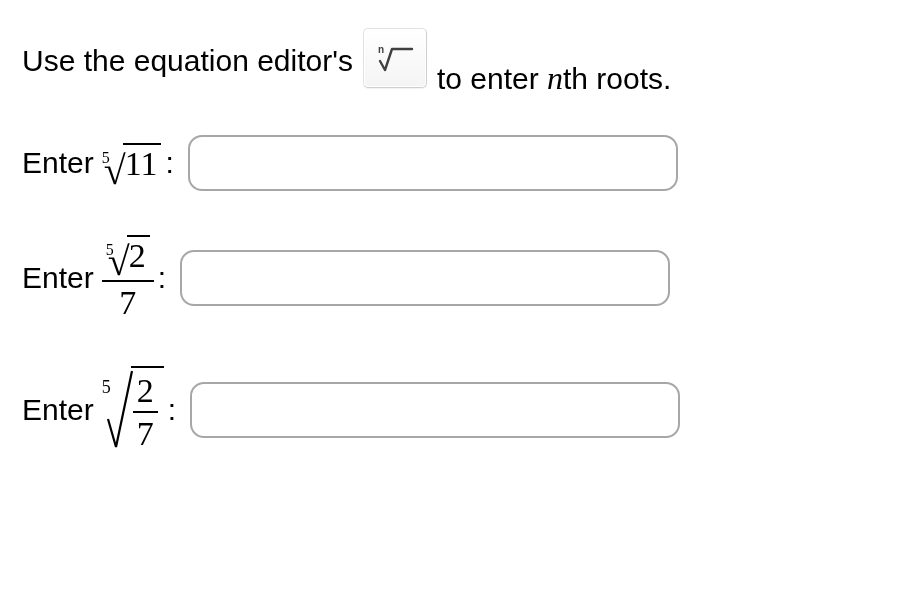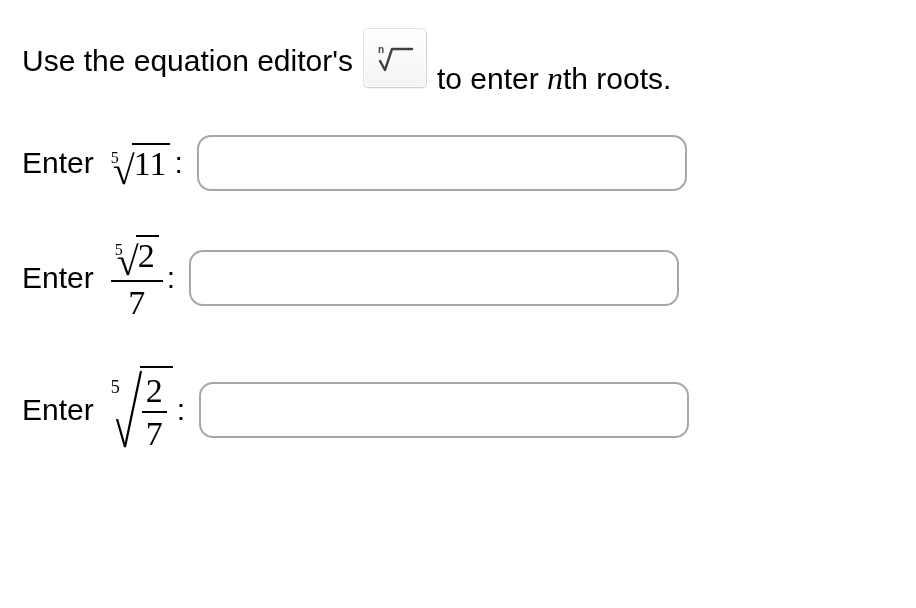--- a/index.html
+++ b/index.html
@@ -60,21 +60,21 @@
     display: flex;
     align-items: center;
     margin-bottom: 44px;
   }
   .row .label {
     display: flex;
     align-items: center;
     white-space: nowrap;
     margin-right: 14px;
   }
-  .label-word { margin-right: 17px; }
+  .label-word { margin-right: 8px; }
 
   
   .math { font-family: "Times New Roman", Times, serif; font-size: 34px; display: inline-flex; align-items: center; }
   .root {
     position: relative;
     display: inline-flex;
     align-items: flex-end;
   }
   .root .index {
     font-size: 16px;

